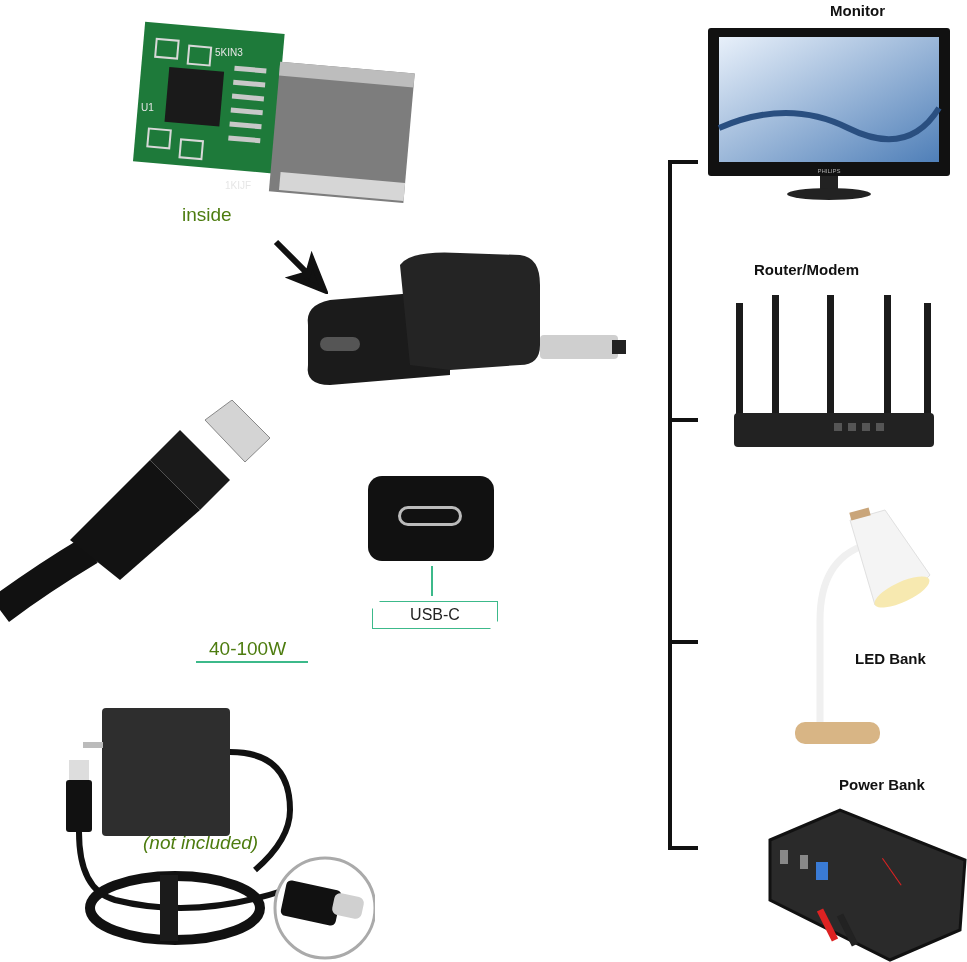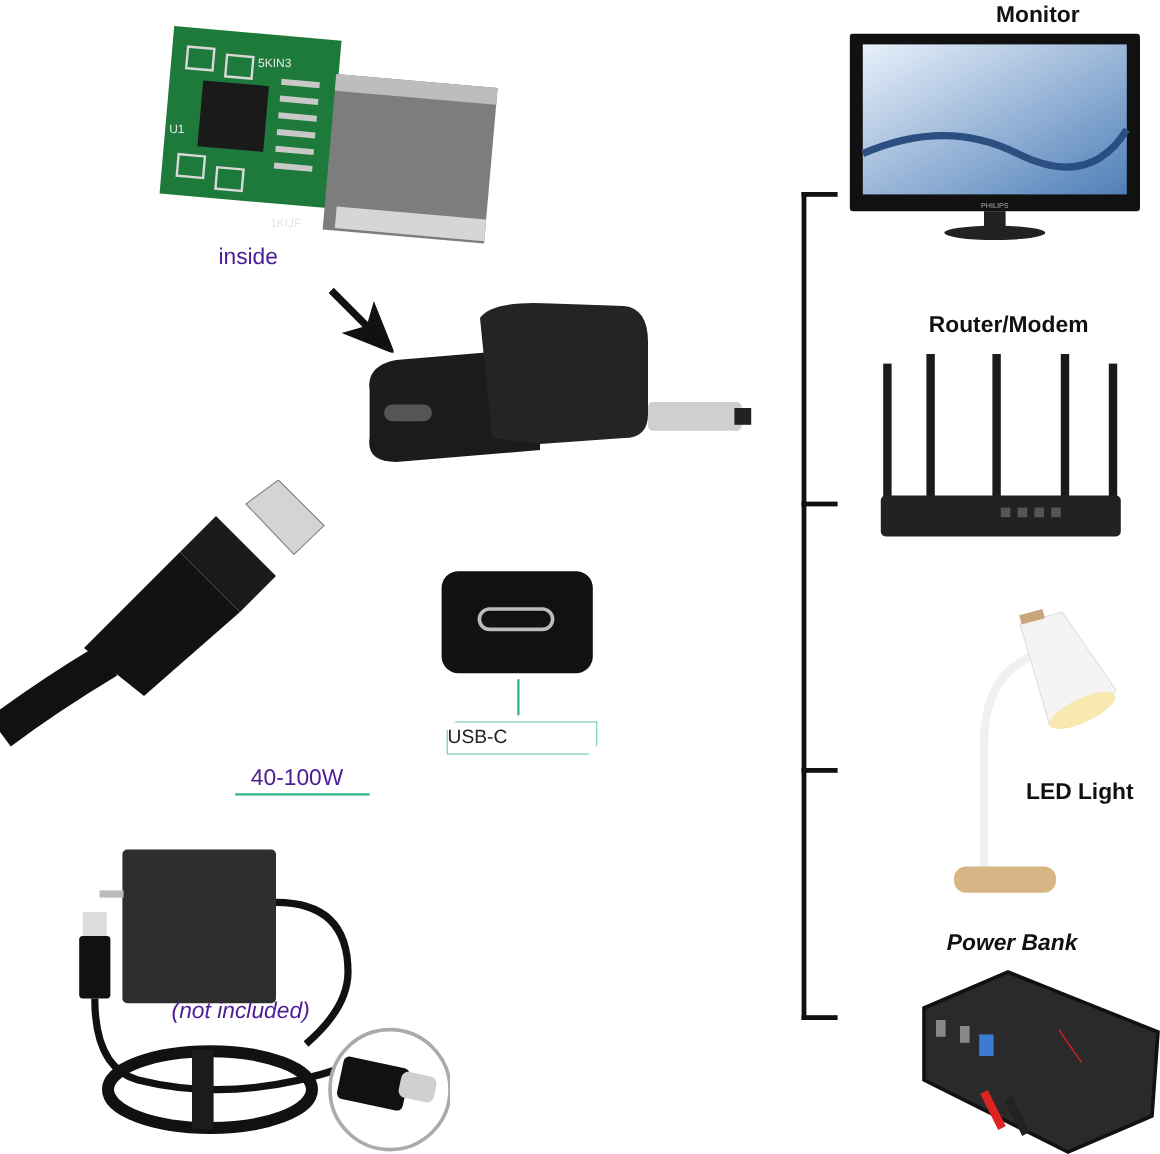--- a/index.html
+++ b/index.html
@@ -1,19 +1,19 @@
 <!DOCTYPE html>
 <html><head>
 <meta charset="utf-8">
 <style>
   html,body{margin:0;padding:0;background:#fff;}
   body{width:967px;height:962px;position:relative;overflow:hidden;font-family:"Liberation Sans",sans-serif;color:#111;}
   .abs{position:absolute;}
-  .label-bold{font-weight:bold;font-size:19px;color:#111;}
-  .label{font-size:19px;color:#4c1d95;}
+  .label-bold{font-weight:bold;font-size:15px;color:#111;}
+  .label{font-size:19px;color:#4d7c0f;}
 </style>
 </head>
 <body>
 
 <div class="abs" style="left:125px;top:21px;width:290px;height:200px;">
   <svg width="290" height="200" viewBox="0 0 290 200">
     <g transform="rotate(5 145 100)">
       <rect x="12" y="12" width="140" height="140" fill="#1e7a3a"></rect>
       <rect x="40" y="55" width="55" height="55" fill="#1a1a1a"></rect>
       <g fill="#c8c8c8">
@@ -62,21 +62,21 @@
     <path d="M150 60 L180 30 L230 80 L200 110 Z" fill="#1a1a1a"></path>
     <path d="M205 20 L232 0 L270 38 L245 62 Z" fill="#d4d4d4" stroke="#888"></path>
   </svg>
 </div>
 
 <div class="abs" style="left:368px;top:476px;width:126px;height:85px;background:#111;border-radius:14px;">
   <div style="position:absolute;left:30px;top:30px;width:64px;height:20px;border:3px solid #bbb;border-radius:12px;box-sizing:border-box;"></div>
 </div>
 <div class="abs" style="left:431px;top:566px;width:2px;height:30px;background:#3cb98a;"></div>
 <div class="abs" style="left:372px;top:601px;width:124px;height:26px;border:1.5px solid #3cb98a;clip-path:polygon(8px 0,100% 0,100% calc(100% - 8px),calc(100% - 8px) 100%,0 100%,0 8px);">
-  <div style="text-align:left;font-size:16px;line-height:26px;color:#222;">USB-C</div>
+  <div style="text-align:center;font-size:16px;line-height:26px;color:#222;">USB-C</div>
 </div>
 
 <div class="abs label" style="left:209px;top:638px;">40-100W</div>
 <div class="abs" style="left:196px;top:661px;width:112px;height:2px;background:#3cb98a;"></div>
 
 <div class="abs" style="left:55px;top:680px;width:320px;height:280px;">
   <svg width="320" height="280" viewBox="0 0 320 280">
     <rect x="47" y="28" width="128" height="128" rx="4" fill="#2e2e2e"></rect>
     <rect x="28" y="62" width="20" height="6" fill="#bbb"></rect>
     <path d="M175 72 Q235 72 235 130 Q235 160 200 190" stroke="#111" stroke-width="6" fill="none"></path>
@@ -109,21 +109,21 @@
       </defs>
     <rect x="0" y="0" width="242" height="148" rx="3" fill="#111"></rect>
     <rect x="11" y="9" width="220" height="125" fill="url(#scr)"></rect>
     <path d="M11 100 Q80 70 140 100 T231 80" stroke="#2a4f80" stroke-width="6" fill="none"></path>
     <text x="121" y="145" font-size="6" fill="#aaa" text-anchor="middle" font-family="Liberation Sans, sans-serif">PHILIPS</text>
     <rect x="112" y="148" width="18" height="14" fill="#222"></rect>
     <ellipse cx="121" cy="166" rx="42" ry="6" fill="#222"></ellipse>
   </svg>
 </div>
 
-<div class="abs label-bold" style="left:774px;top:261px;">Router/Modem</div>
+<div class="abs label-bold" style="left:754px;top:261px;">Router/Modem</div>
 <div class="abs" style="left:724px;top:295px;width:220px;height:160px;">
   <svg width="220" height="160" viewBox="0 0 220 160">
     <rect x="12" y="8" width="7" height="130" fill="#1b1b1b"></rect>
     <rect x="48" y="0" width="7" height="120" fill="#1b1b1b"></rect>
     <rect x="103" y="0" width="7" height="120" fill="#1b1b1b"></rect>
     <rect x="160" y="0" width="7" height="120" fill="#1b1b1b"></rect>
     <rect x="200" y="8" width="7" height="130" fill="#1b1b1b"></rect>
     <rect x="10" y="118" width="200" height="34" rx="4" fill="#222"></rect>
     <g fill="#555">
         <rect x="110" y="128" width="8" height="8"></rect>
@@ -136,23 +136,23 @@
 
 <div class="abs" style="left:790px;top:500px;width:150px;height:250px;">
   <svg width="150" height="250" viewBox="0 0 150 250">
     <path d="M30 225 L30 120 Q30 60 75 45" stroke="#f0f0f0" stroke-width="7" fill="none"></path>
     <path d="M60 20 L95 10 L140 75 Q120 100 85 105 Z" fill="#f4f4f4" stroke="#e0e0e0"></path>
     <ellipse cx="112" cy="92" rx="30" ry="10" fill="#f7e9b0" transform="rotate(-25 112 92)"></ellipse>
     <rect x="60" y="10" width="20" height="8" fill="#c9a57a" transform="rotate(-15 70 14)"></rect>
     <rect x="5" y="222" width="85" height="22" rx="10" fill="#d8b585"></rect>
   </svg>
 </div>
-<div class="abs label-bold" style="left:855px;top:650px;">LED Light</div>
+<div class="abs label-bold" style="left:855px;top:650px;">LED Bank</div>
 
-<div class="abs label-bold" style="left:789px;top:776px;font-style:italic;">Power Bank</div>
+<div class="abs label-bold" style="left:839px;top:776px;">Power Bank</div>
 <div class="abs" style="left:760px;top:800px;width:207px;height:162px;">
   <svg width="207" height="162" viewBox="0 0 207 162">
     <path d="M10 40 L80 10 L205 60 L200 130 L130 160 L10 100 Z" fill="#2a2a2a" stroke="#111" stroke-width="3"></path>
     <rect x="20" y="50" width="8" height="14" fill="#888"></rect>
     <rect x="40" y="55" width="8" height="14" fill="#888"></rect>
     <rect x="56" y="62" width="12" height="18" fill="#3a7bd5"></rect>
     <text x="120" y="60" font-size="11" fill="#d22" font-weight="bold" transform="rotate(55 120 60)" font-family="Liberation Sans, sans-serif">———</text>
     <path d="M60 110 L75 140" stroke="#d22" stroke-width="7"></path>
     <path d="M80 115 L95 145" stroke="#222" stroke-width="7"></path>
   </svg>

